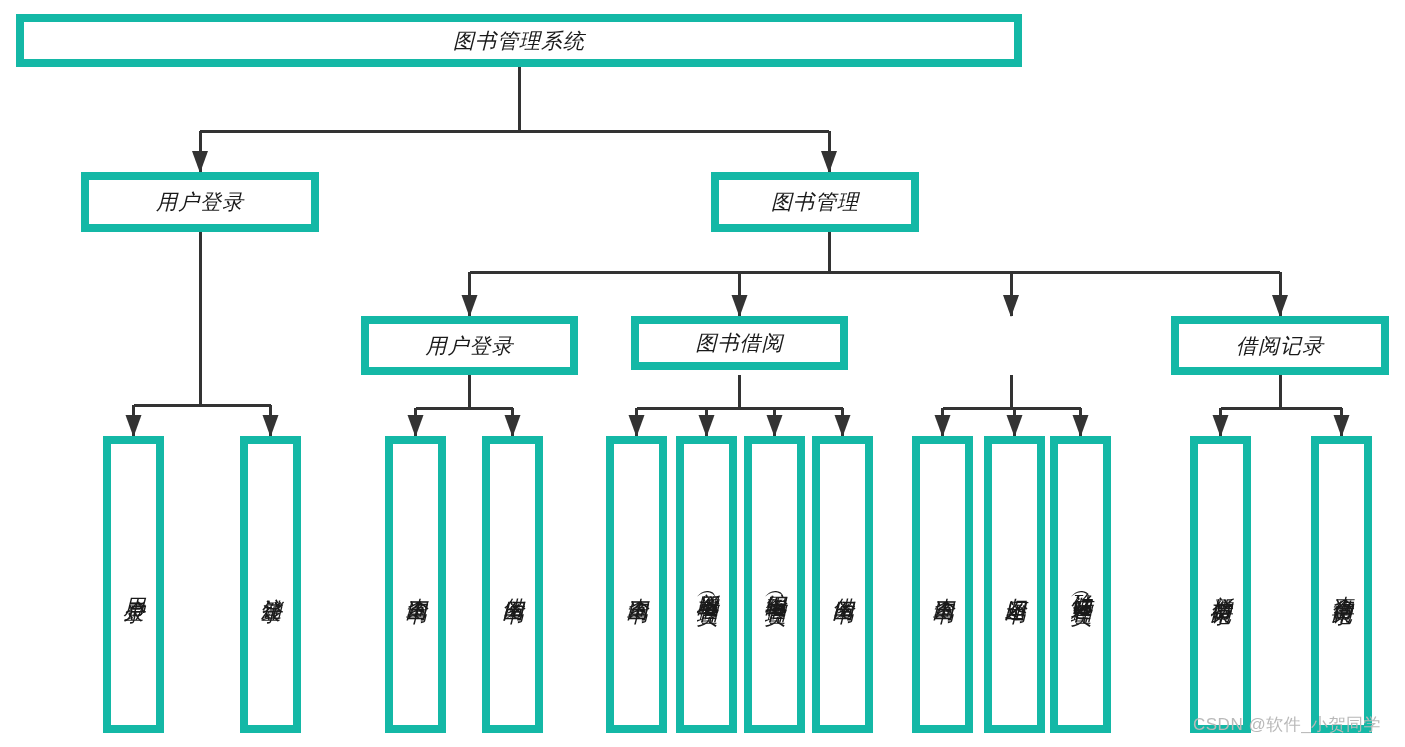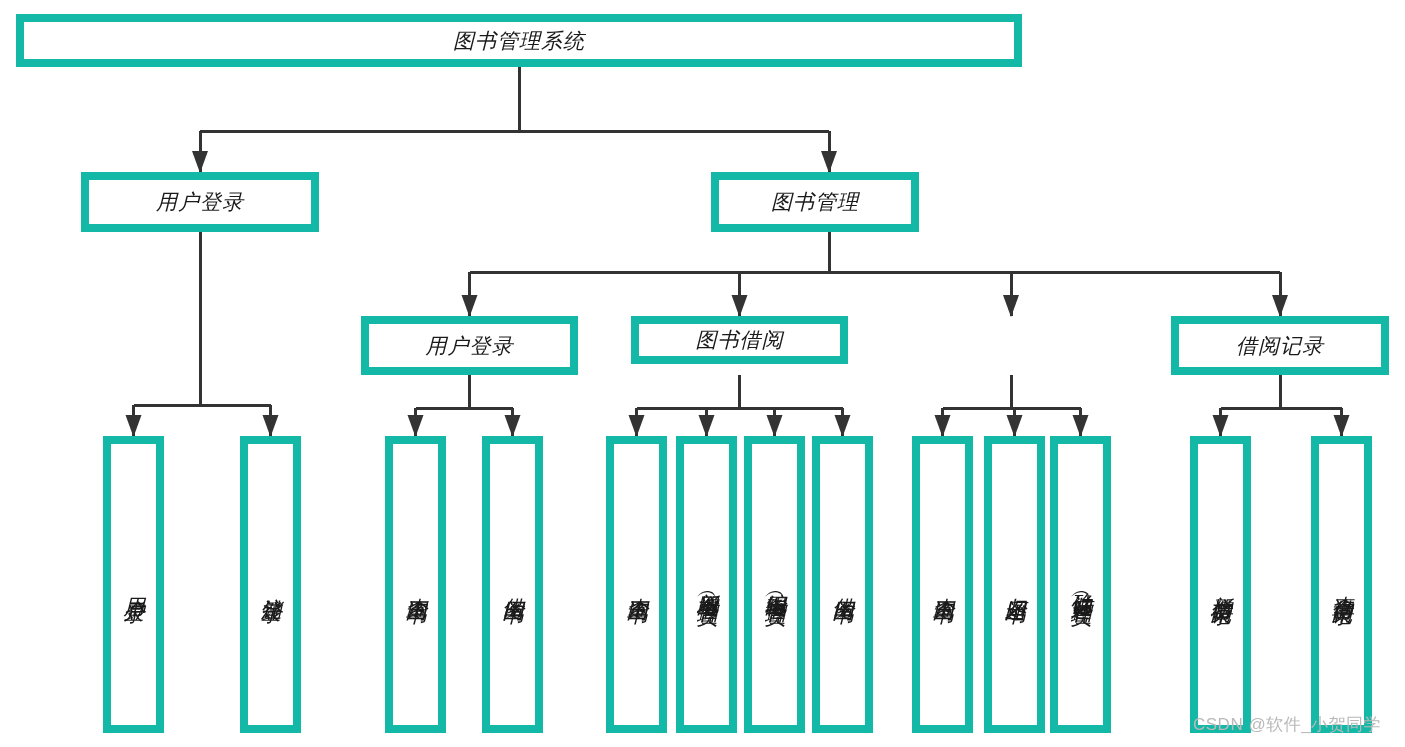--- a/index.html
+++ b/index.html
@@ -136,21 +136,21 @@
   <div class="node h" style="left: 81px; top: 172px; width: 238px; height: 60px;">
     <span>用户登录</span>
   </div>
   <div class="node h" style="left: 711px; top: 172px; width: 208px; height: 60px;">
     <span>图书管理</span>
   </div>
 
   <div class="node h" style="left: 361px; top: 316px; width: 217px; height: 59px;">
     <span>用户登录</span>
   </div>
-  <div class="node h" style="left: 631px; top: 316px; width: 217px; height: 48px;">
+  <div class="node h" style="left: 631px; top: 316px; width: 217px; height: 54px;">
     <span>图书借阅</span>
   </div>
   <div class="node h" style="left: 1171px; top: 316px; width: 218px; height: 59px;">
     <span>借阅记录</span>
   </div>
 
   <div class="node v" style="left: 103px; top: 436px; width: 61px; height: 297px;">
     <span class="vtext">用户登录</span>
   </div>
   <div class="node v" style="left: 240px; top: 436px; width: 61px; height: 297px;">

